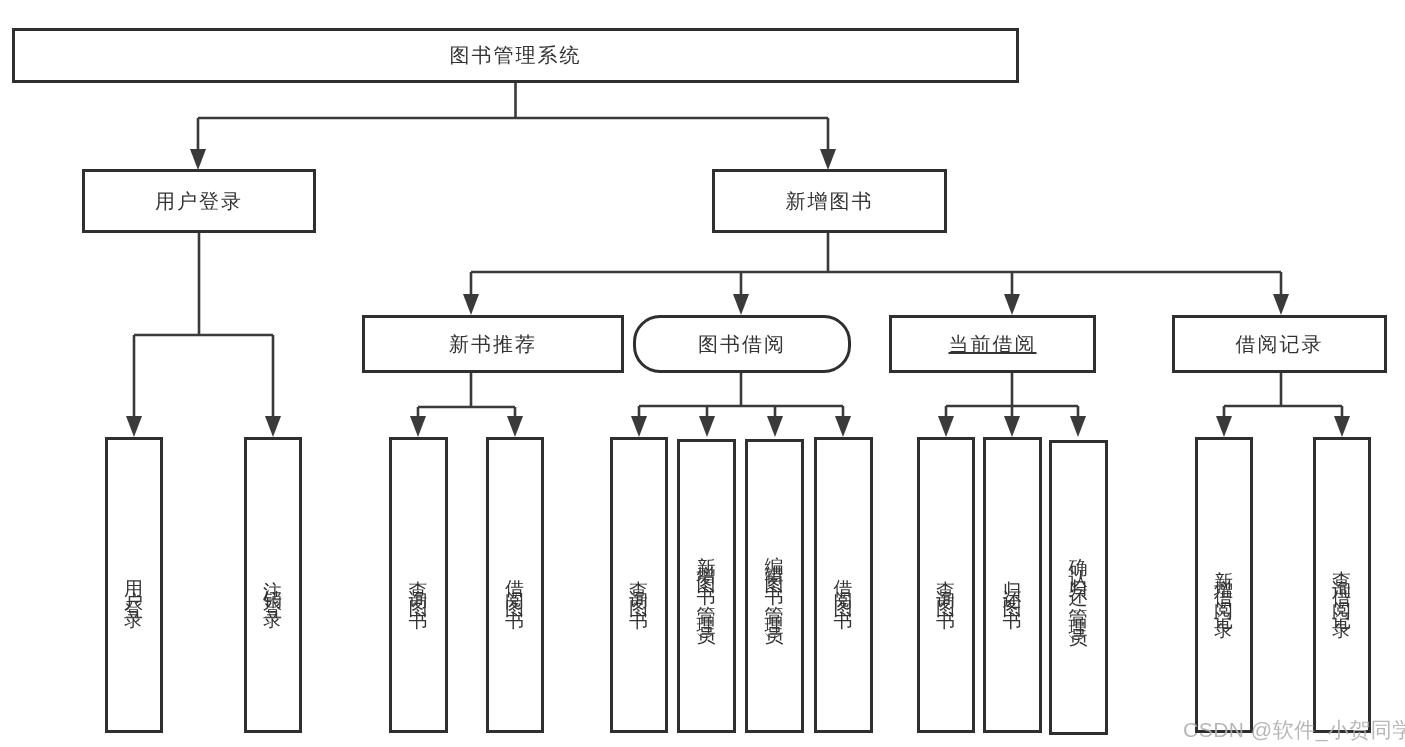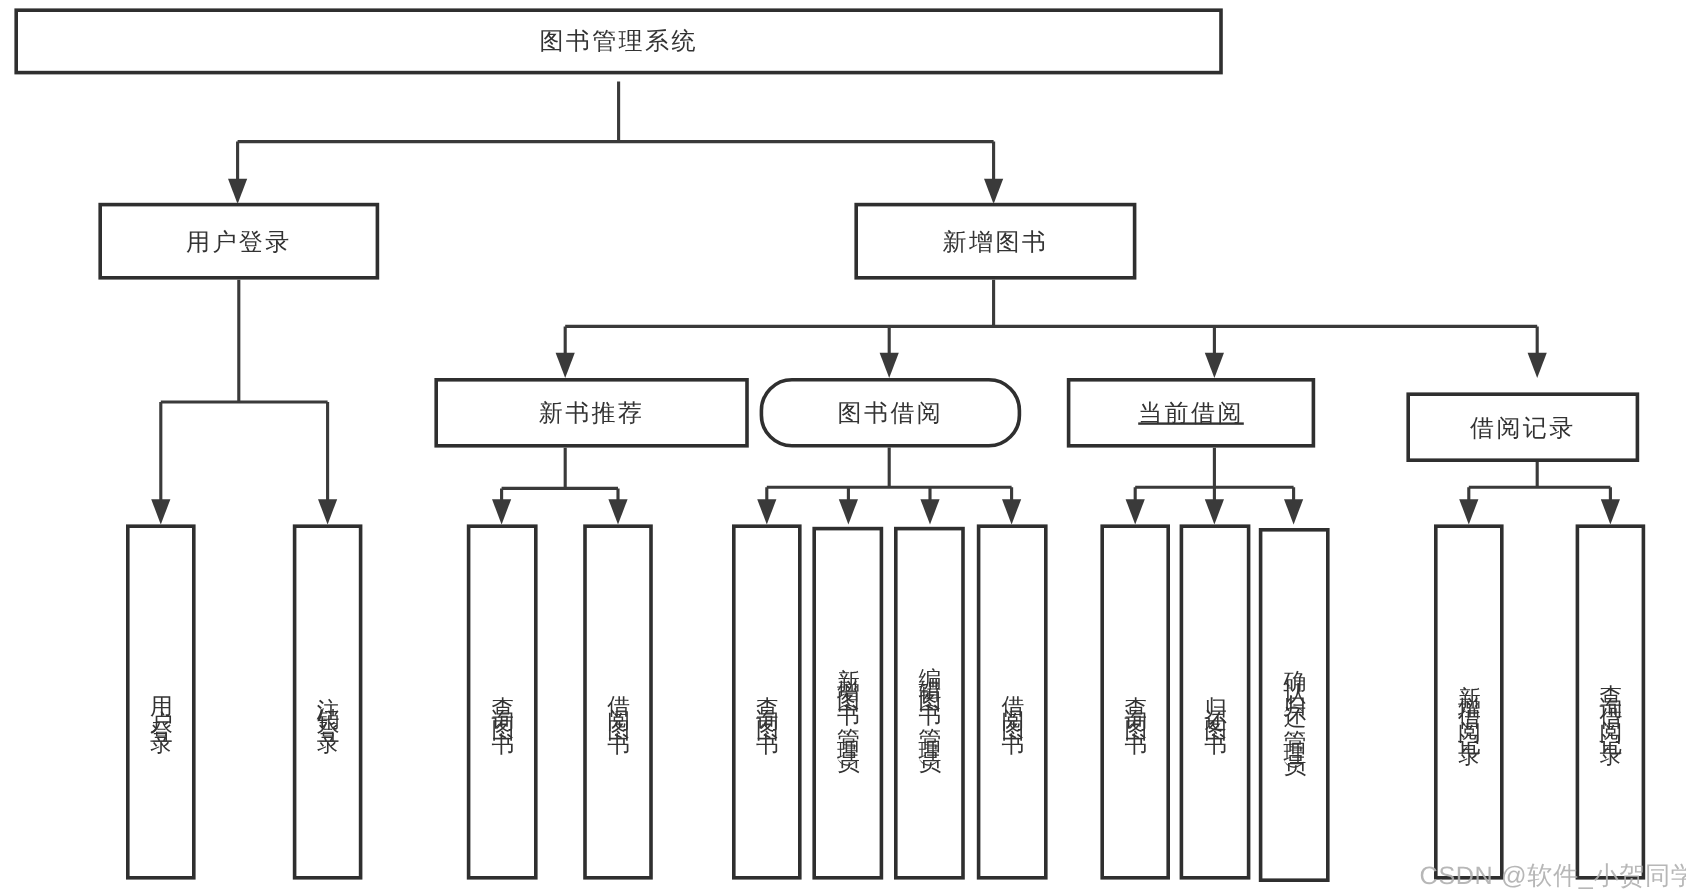--- a/index.html
+++ b/index.html
@@ -102,41 +102,41 @@
       <polygon points="699,416 715,416 707,437"></polygon>
       <polygon points="767,416 783,416 775,437"></polygon>
       <polygon points="835,416 851,416 843,437"></polygon>
       <polygon points="938,416 954,416 946,437"></polygon>
       <polygon points="1004,416 1020,416 1012,437"></polygon>
       <polygon points="1070,416 1086,416 1078,437"></polygon>
       <polygon points="1216,416 1232,416 1224,437"></polygon>
       <polygon points="1334,416 1350,416 1342,437"></polygon>
     </svg>
 
-  <div class="box" style="left:12px;top:7px;width:1007px;height:55px;text-align:center;">
+  <div class="box" style="left:12px;top:28px;width:1007px;height:55px;text-align:center;">
     <span class="hlabel">图书管理系统</span>
   </div>
 
   <div class="box" style="left:82px;top:169px;width:234px;height:64px;">
     <span class="hlabel">用户登录</span>
   </div>
   <div class="box" style="left:712px;top:169px;width:235px;height:64px;">
     <span class="hlabel">新增图书</span>
   </div>
 
   <div class="box" style="left:362px;top:315px;width:262px;height:58px;">
     <span class="hlabel">新书推荐</span>
   </div>
   <div class="box" style="left:633px;top:315px;width:218px;height:58px;border-radius:27px;">
     <span class="hlabel">图书借阅</span>
   </div>
   <div class="box" style="left:889px;top:315px;width:207px;height:58px;text-decoration:underline;">
     <span class="hlabel">当前借阅</span>
   </div>
-  <div class="box" style="left:1172px;top:327px;width:194px;height:58px;">
+  <div class="box" style="left:1172px;top:315px;width:215px;height:58px;">
     <span class="hlabel">借阅记录</span>
   </div>
 
   <div class="box leaf" style="left:105px;top:437px;width:58px;height:296px;">
     <span class="vlabel">用户登录</span>
   </div>
   <div class="box leaf" style="left:244px;top:437px;width:58px;height:296px;">
     <span class="vlabel">注销登录</span>
   </div>
 

